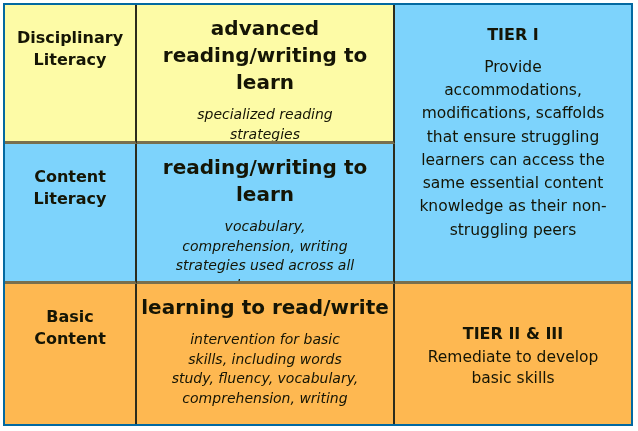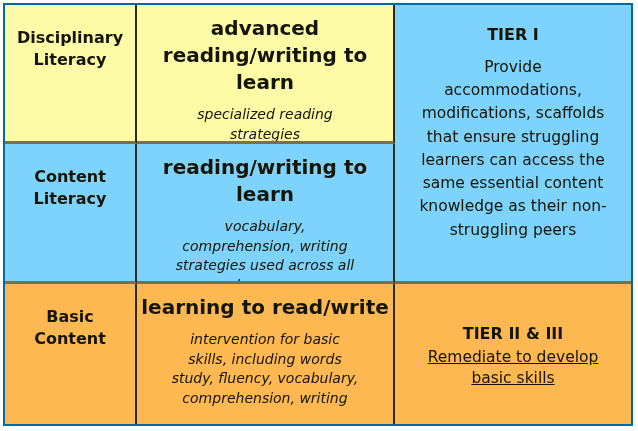--- a/index.html
+++ b/index.html
@@ -68,21 +68,20 @@
   }
   .tier-body {
     margin-top: 10px;
     font-size: 15.5px;
     line-height: 1.5;
     white-space: pre-line;
   }
   .tier-body.tight {
     margin-top: 2px;
     line-height: 1.35;
-    text-decoration: underline;
   }
   .tier-title.tight {
     padding-top: 12px;
     margin-top: 28px;
   }
 </style>
 </head>
 <body>
 
 <div class="matrix">

